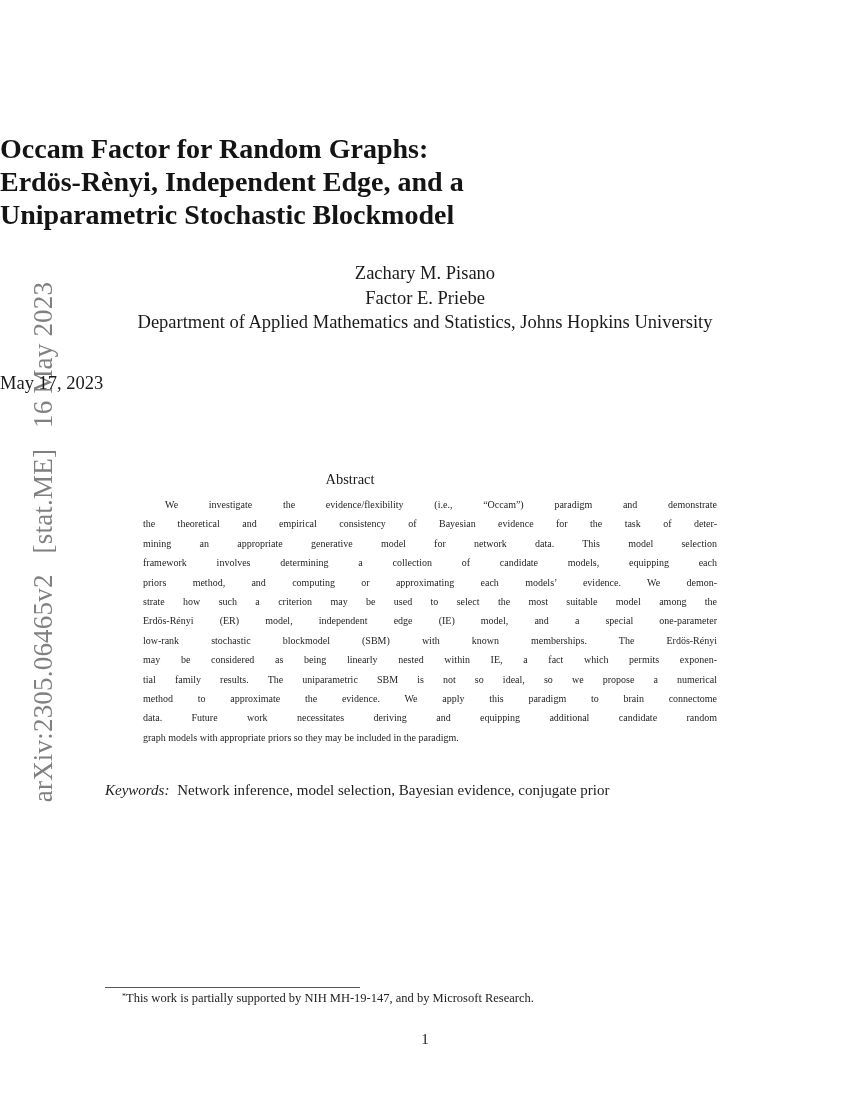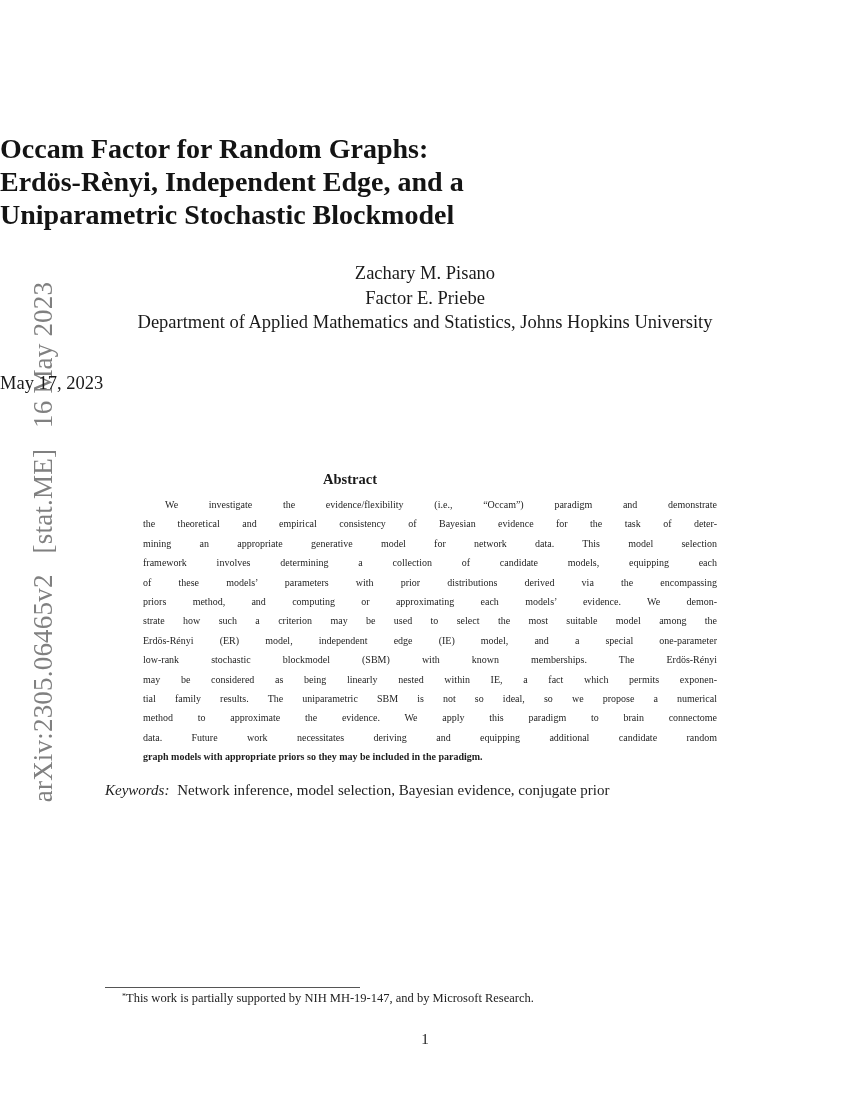--- a/index.html
+++ b/index.html
@@ -62,21 +62,21 @@
       font-family: Liberation Serif, serif;
       font-size: 18.5px;
     }
     .abstract-heading {
       position: absolute;
       left: 0;
       top: 471px;
       width: 700px;
       text-align: center;
       font-family: "Liberation Serif", serif;
-      font-weight: bold;
+      font-weight: normal;
       font-size: 14.5px;
     }
     .abstract-body {
       position: absolute;
       left: 143px;
       top: 495px;
       width: 574px;
       font-family: "Liberation Serif", serif;
       font-size: 10px;
       line-height: 19.4px;
@@ -84,21 +84,21 @@
       color: #1e1e1e;
     }
     .abstract-body .line {
       display: block;
       text-align: justify;
       text-align-last: justify;
       white-space: nowrap;
       height: 19.4px;
     }
     .abstract-body .line.first { text-indent: 22px; }
-    .abstract-body .line.last { text-align-last: left; font-weight: bold; }
+    .abstract-body .line.last { text-align-last: left; }
     .keywords {
       position: absolute;
       left: 105px;
       top: 782px;
       width: 650px;
       font-family: "Liberation Serif", serif;
       font-size: 15px;
       color: #1e1e1e;
     }
     .keywords .kw-label { font-style: italic; margin-right: 4px; }
@@ -158,21 +158,20 @@
 
 <div class="date">May 17, 2023</div>
 
 <div class="abstract-heading">Abstract</div>
 
 <div class="abstract-body">
   <span class="line first">We investigate the evidence/flexibility (i.e., “Occam”) paradigm and demonstrate</span>
   <span class="line">the theoretical and empirical consistency of Bayesian evidence for the task of deter-</span>
   <span class="line">mining an appropriate generative model for network data.  This model selection</span>
   <span class="line">framework involves determining a collection of candidate models, equipping each</span>
-  <span class="line">of these models’ parameters with prior distributions derived via the encompassing</span>
   <span class="line">priors method, and computing or approximating each models’ evidence. We demon-</span>
   <span class="line">strate how such a criterion may be used to select the most suitable model among the</span>
   <span class="line">Erdös-Rényi (ER) model, independent edge (IE) model, and a special one-parameter</span>
   <span class="line">low-rank stochastic blockmodel (SBM) with known memberships.  The Erdös-Rényi</span>
   <span class="line">may be considered as being linearly nested within IE, a fact which permits exponen-</span>
   <span class="line">tial family results.  The uniparametric SBM is not so ideal, so we propose a numerical</span>
   <span class="line">method to approximate the evidence.  We apply this paradigm to brain connectome</span>
   <span class="line">data.  Future work necessitates deriving and equipping additional candidate random</span>
   <span class="line last">graph models with appropriate priors so they may be included in the paradigm.</span>
 </div>

